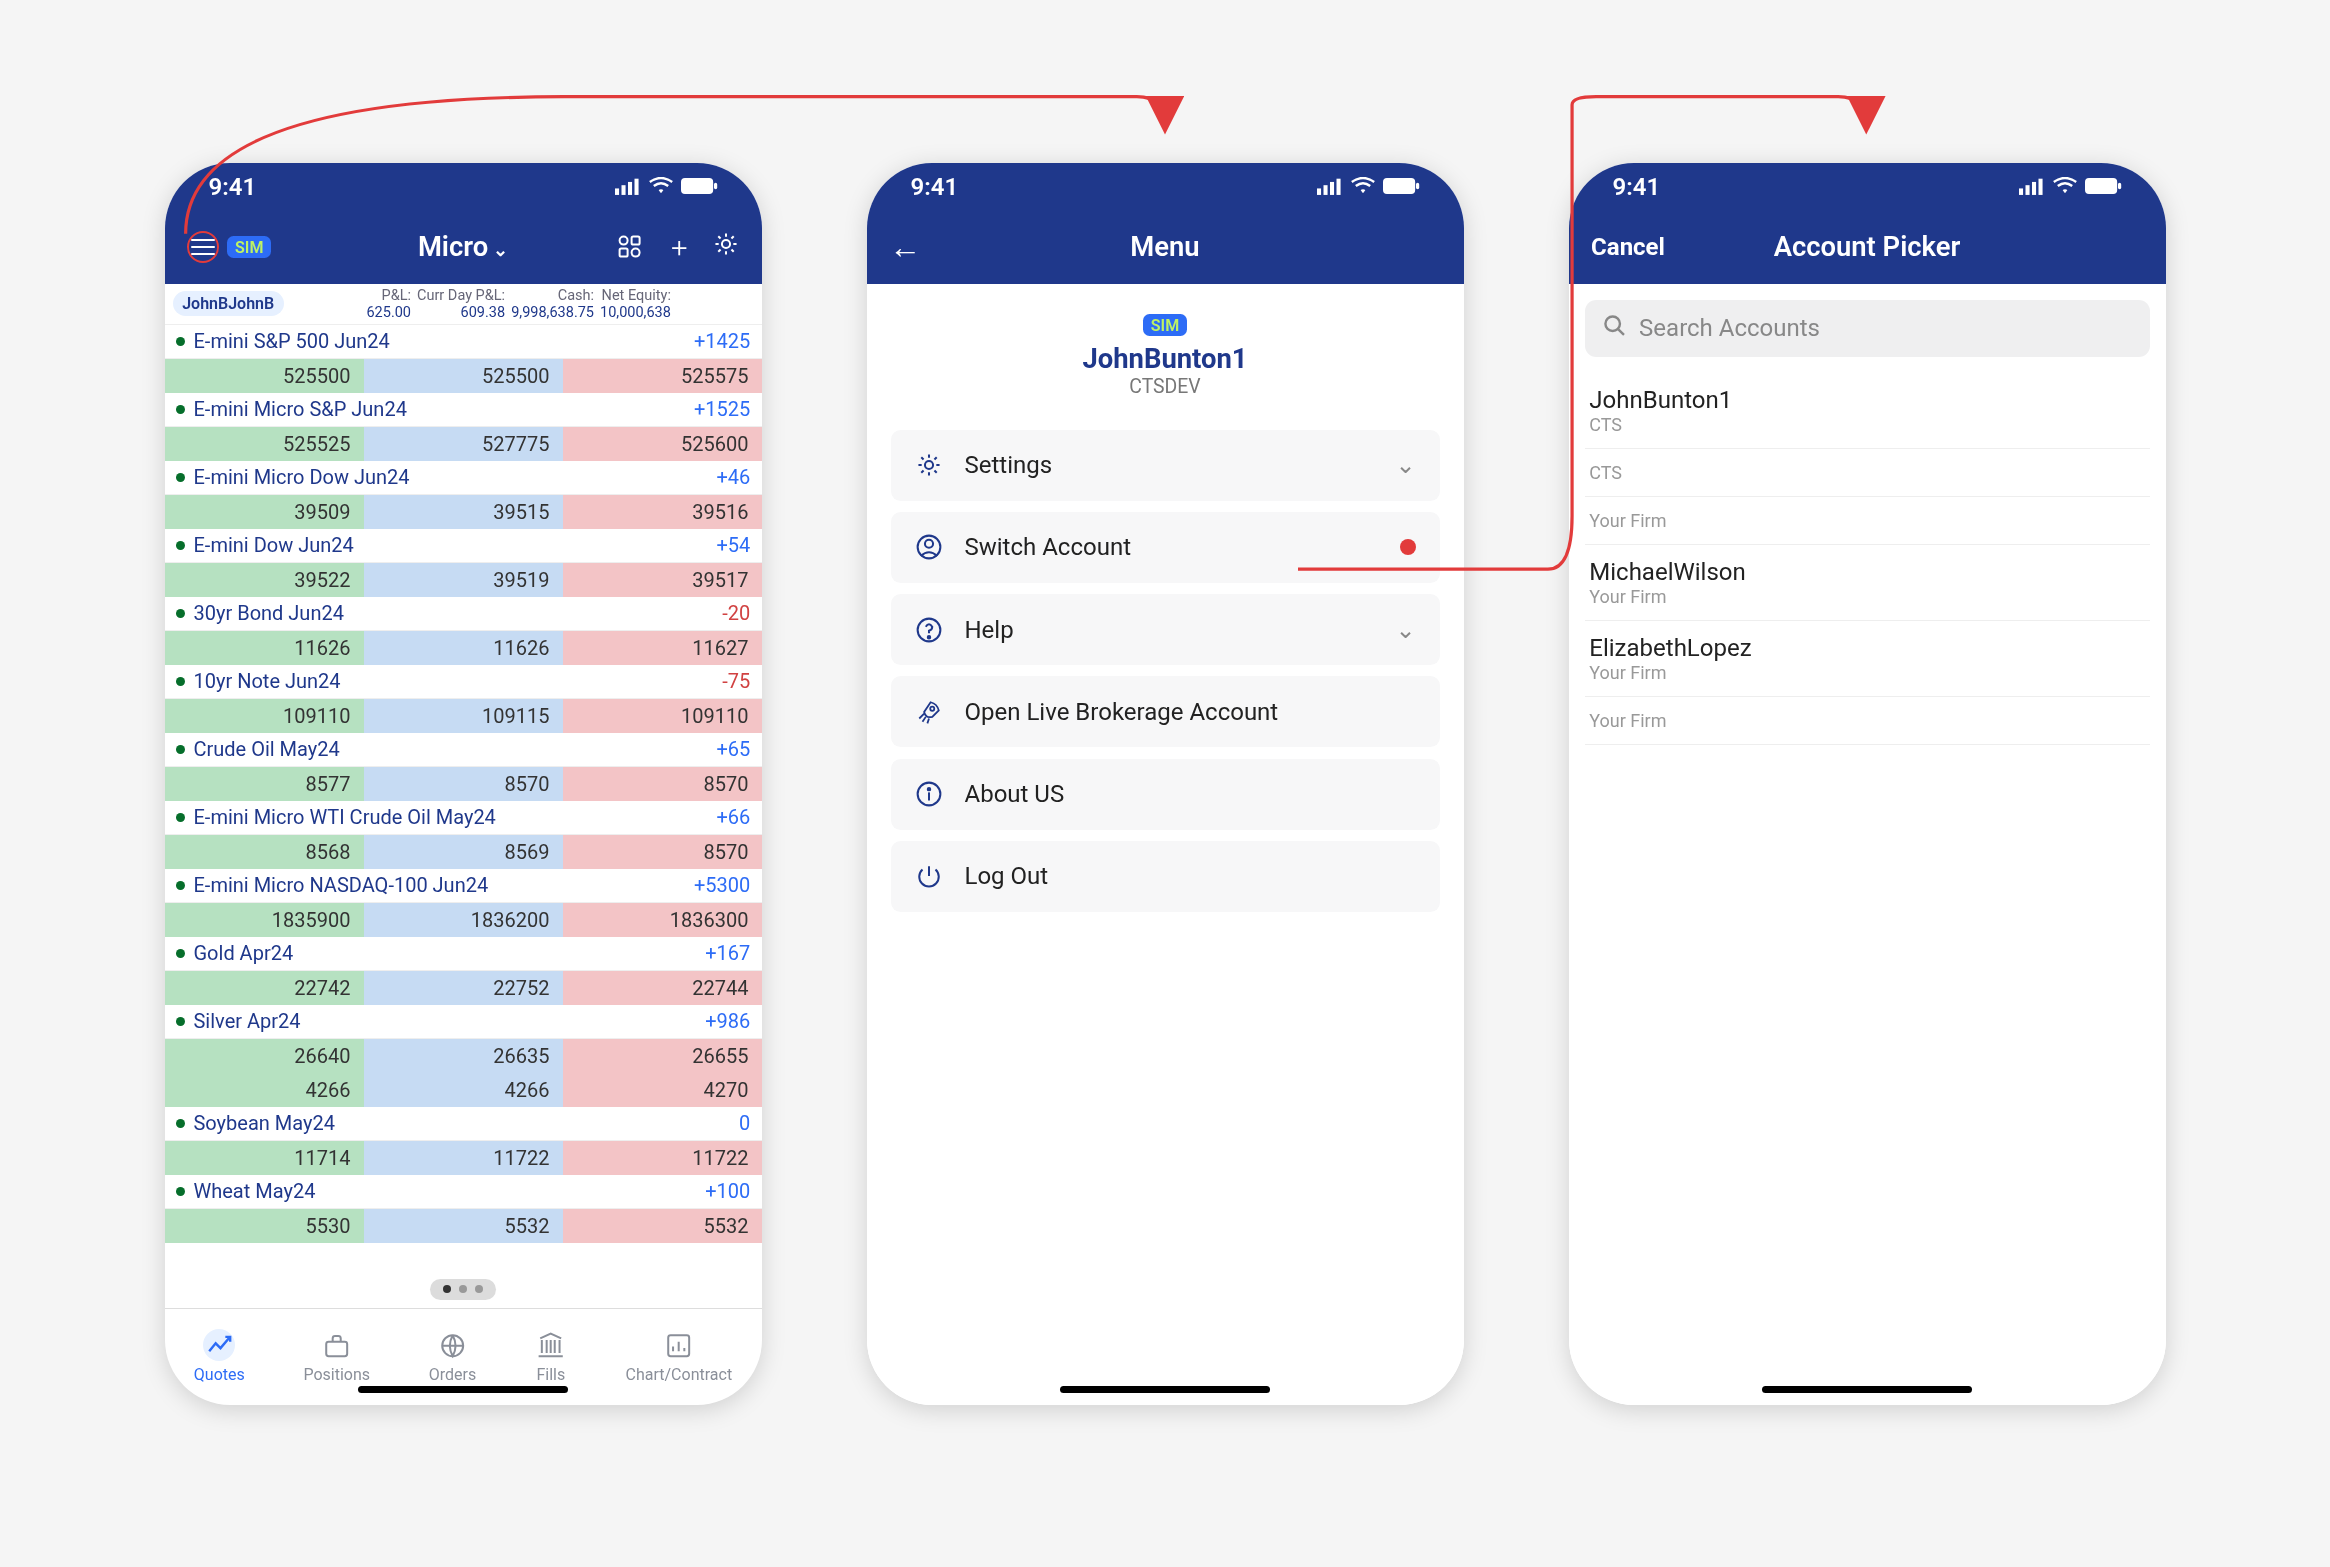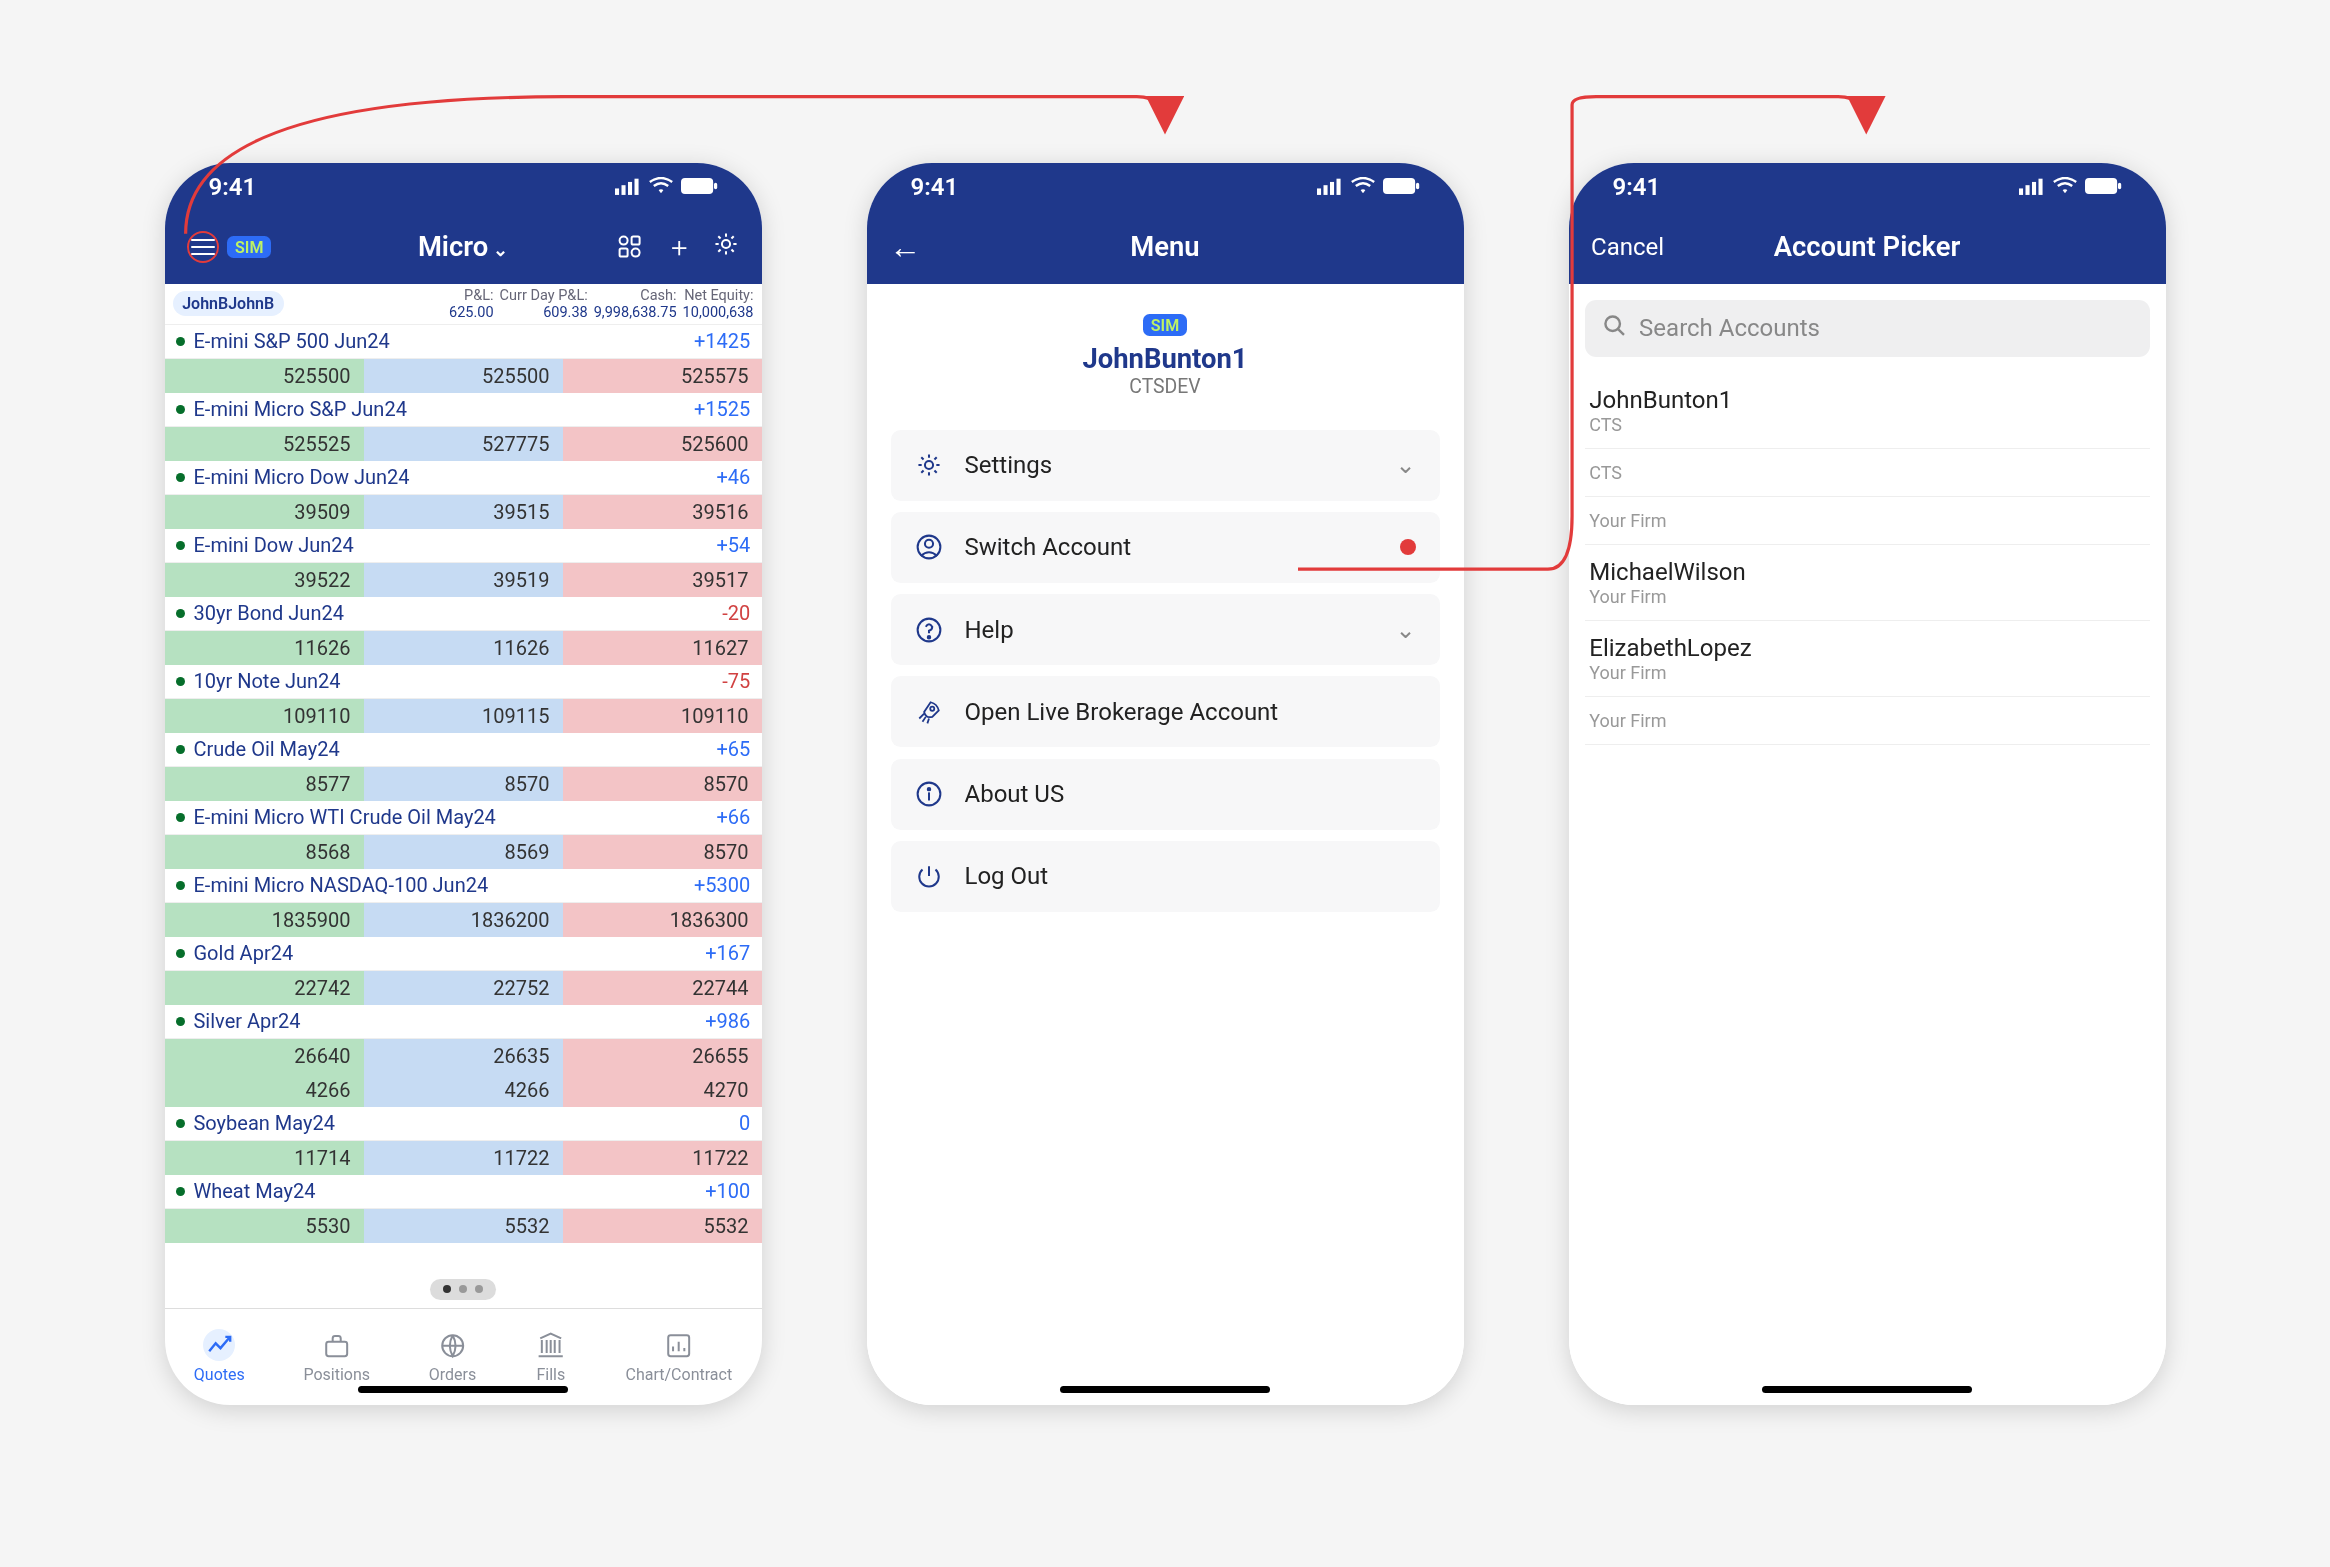--- a/index.html
+++ b/index.html
@@ -70,21 +70,21 @@
   .caret-down { margin-left:4.8px; font-size:18px; }
   .nav-right-cluster { margin-left:auto; display:flex; gap:20px; align-items:center; }
   .gear, .plus, .cat { color:#fff; font-size:27.4px; }
   .circled { border:2.4px solid #e23b3b; border-radius:50%; padding:6.5px 8px; }
 
   .summary-row {
     background:#fff; display:flex; align-items:center; font-size:16px; border-bottom:0.8px solid #eee;
     padding:3.2px 8px;
   }
   .acct-pill { background:#e6f0ff; color:#1f388b; padding:3.2px 9.7px; border-radius:16px; font-weight:600; font-size:16px; }
-  .summary-cols { flex:1; display:flex; justify-content:flex-end; gap:6px; text-align:right; }
+  .summary-cols { flex:1; display:flex; justify-content:center; gap:6px; text-align:right; }
   .sum-col { display:flex; flex-direction:column; align-items:flex-end; color:#1f388b; font-size:14.5px; }
   .sum-col .label { color:#667; }
 
   .quotes-list { flex:1; overflow:hidden; }
   .symbol-row {
     display:flex; align-items:center; height:34px; padding:0 11.3px; border-bottom:0.8px solid #eee; font-size:20px;
   }
   .dot { width:9.7px; height:9.7px; background:#066e2b; border-radius:50%; margin-right:8px; }
   .sym-name { color:#1f388b; }
   .sym-change { margin-left:auto; font-weight:400; }
@@ -114,21 +114,21 @@
   .user-block { text-align:center; margin-bottom:32px; }
   .user-name { font-size:27.4px; font-weight:700; color:#1f388b; margin-top:8px; }
   .user-firm { font-size:19.4px; color:#777; }
   .menu-item {
     background:#f7f7f8; border-radius:9.7px; padding:21px 24px; margin-bottom:11.3px;
     display:flex; align-items:center; gap:21px; font-size:24px; color:#222;
   }
   .menu-ico { width:29px; height:29px; display:flex; align-items:center; justify-content:center; color:#1f388b; font-size:27.4px; }
   .menu-chevron { margin-left:auto; color:#888; }
   .back-arrow { font-size:32px; font-weight:300; }
-  .cancel-btn { font-size:24px; }
+  .cancel-btn { font-size:24px;font-weight:bold; }
   .red-dot { width:16px; height:16px; background:#e23b3b; border-radius:50%; margin-left:auto; }
 
   
   .picker-body { flex:1; background:#fff; padding:16px; }
   .search-box {
     background:#efeff0; border-radius:11.3px; padding:14.5px 18px; font-size:24px; color:#888;
     display:flex; align-items:center; gap:14px; margin-bottom:16px;
   }
   .acct-row { padding:13px 4.8px; border-bottom:0.8px solid #eee; }
   .acct-row .n { font-size:24px; color:#222; }

